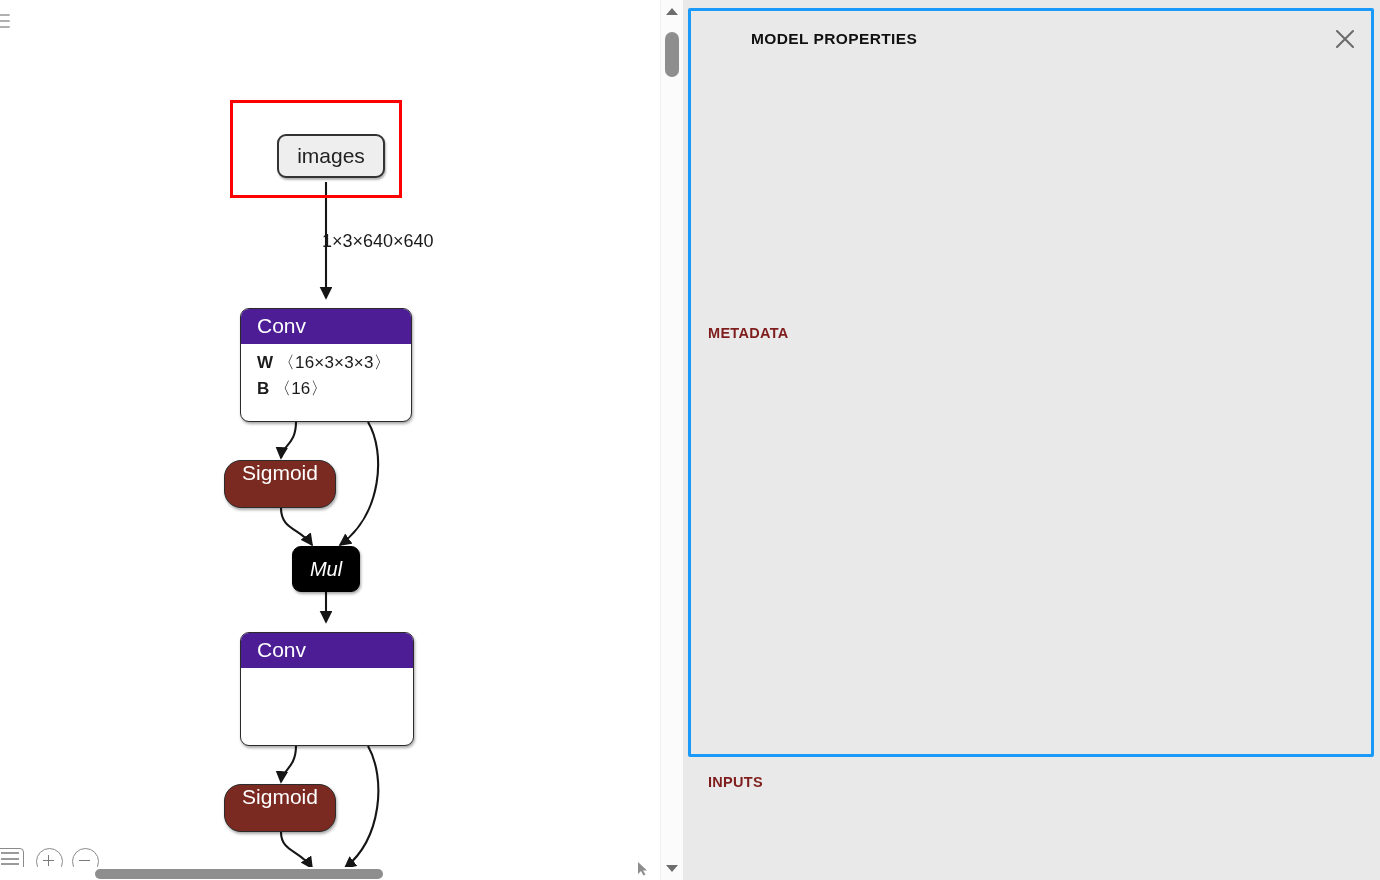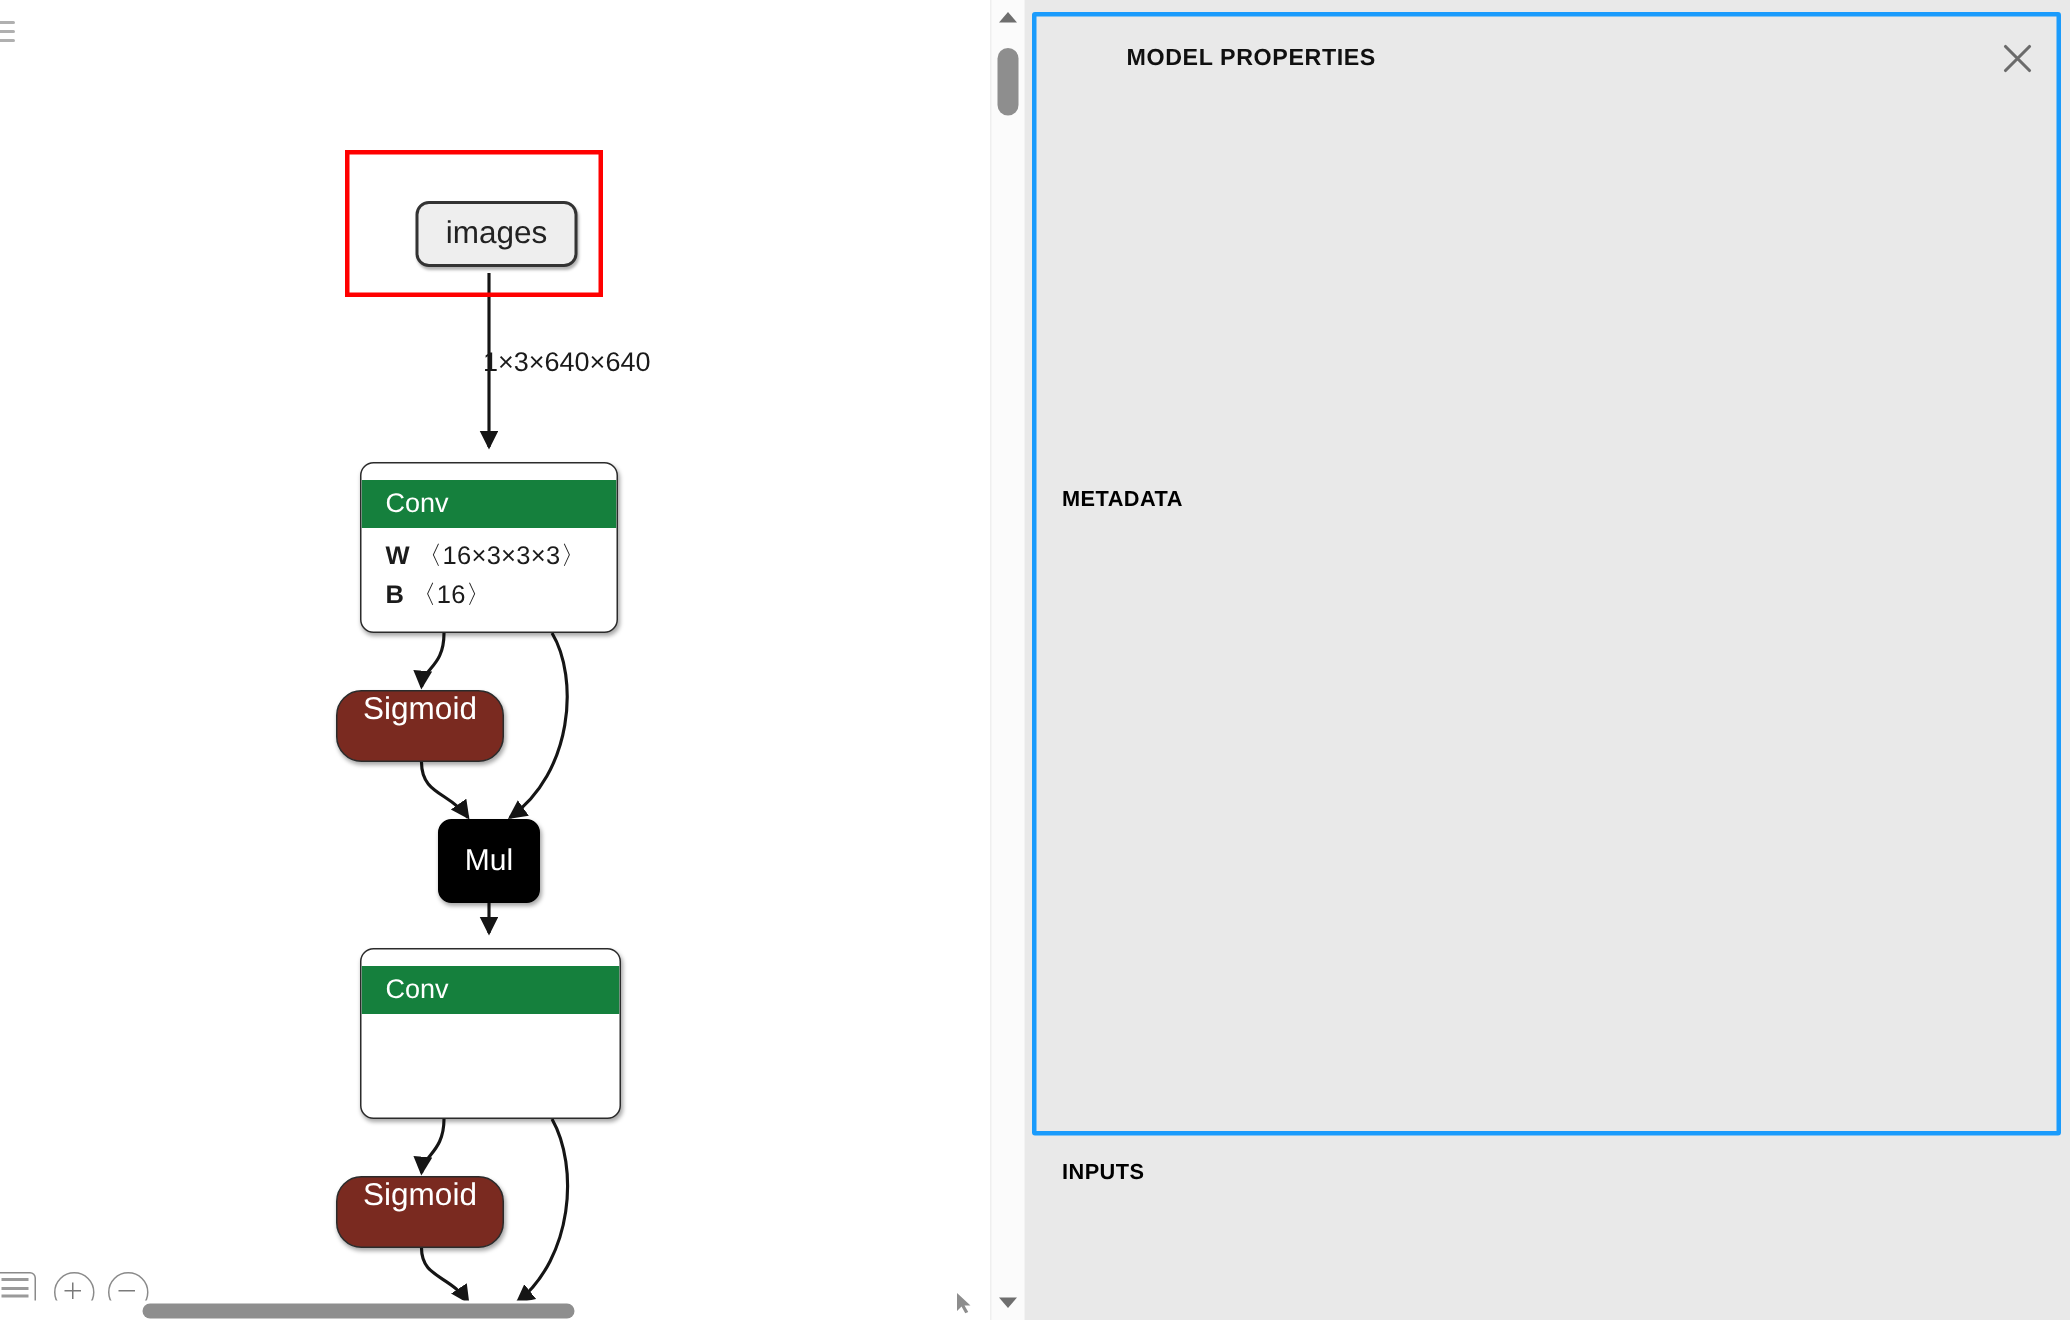--- a/index.html
+++ b/index.html
@@ -30,22 +30,22 @@
     background:#eeeeee;border:2px solid #333333;border-radius:9px;
     display:flex;align-items:center;justify-content:center;
     font-size:21px;color:#222;
     box-shadow:1px 2px 2px rgba(0,0,0,.30);
   }
   .node-conv{
     border:1.5px solid #2b2b2b;border-radius:9px;overflow:hidden;
     background:#ffffff;box-shadow:1px 2px 3px rgba(0,0,0,.35);
   }
   .conv-head{
-    background:#15803d;color:#ffffff;font-size:18px;
-    padding:6px 0 7px 16px;line-height:1.05;margin-top:11px;
+    background:#4c1d95;color:#ffffff;font-size:21px;
+    padding:6px 0 7px 16px;line-height:1.05;
   }
   .conv-body{padding:6px 0 8px 16px;font-size:17px;color:#1b1b1b;line-height:1.55;}
   .conv-body .k{font-weight:bold;}
   .conv-body .v{letter-spacing:.2px;}
   .node-act{
     background:#7a2a20;border:1.5px solid #2b2b2b;border-radius:17px;
     color:#ffffff;font-size:21px;
     display:flex;justify-content:center;
     box-shadow:1px 2px 3px rgba(0,0,0,.35);
   }
@@ -115,21 +115,21 @@
   }
   .panel-head{
     position:absolute;left:28px;top:30px;
     font-size:15.5px;font-weight:bold;color:#101010;letter-spacing:.4px;margin-left:40px;
   }
   #close-icon{
     position:absolute;right:22px;top:26px;width:26px;height:26px;cursor:pointer;
   }
   .section-title{
     position:absolute;left:25px;font-size:14.5px;font-weight:bold;
-    color:#000000;letter-spacing:.3px;
+    color:#7f1d1d;letter-spacing:.3px;
   }
   .row{position:absolute;left:0;width:100%;height:34px;}
   .row-label{
     position:absolute;left:0;width:845px;text-align:right;
     font-size:15.5px;color:#3a3a3a;line-height:34px;
   }
 </style>
 </head>
 <body>
 
@@ -186,21 +186,21 @@
         <span class="k">B</span>
         <span class="v">〈16〉</span>
       </div>
     </div>
   </div>
 
   <div class="node node-act" style="left:224px;top:460px;width:112px;height:48px;">
     <span>Sigmoid</span>
   </div>
 
-  <div class="node node-mul" style="left:292px;top:546px;width:68px;height:56px;">
+  <div class="node node-mul" style="left:292px;top:546px;width:68px;height:46px;font-style:italic;">
     <span>Mul</span>
   </div>
 
   <div class="node node-conv" style="left:240px;top:632px;width:174px;height:114px;">
     <div class="conv-head">Conv</div>
   </div>
 
   <div class="node node-act" style="left:224px;top:784px;width:112px;height:48px;">
     <span>Sigmoid</span>
   </div>

